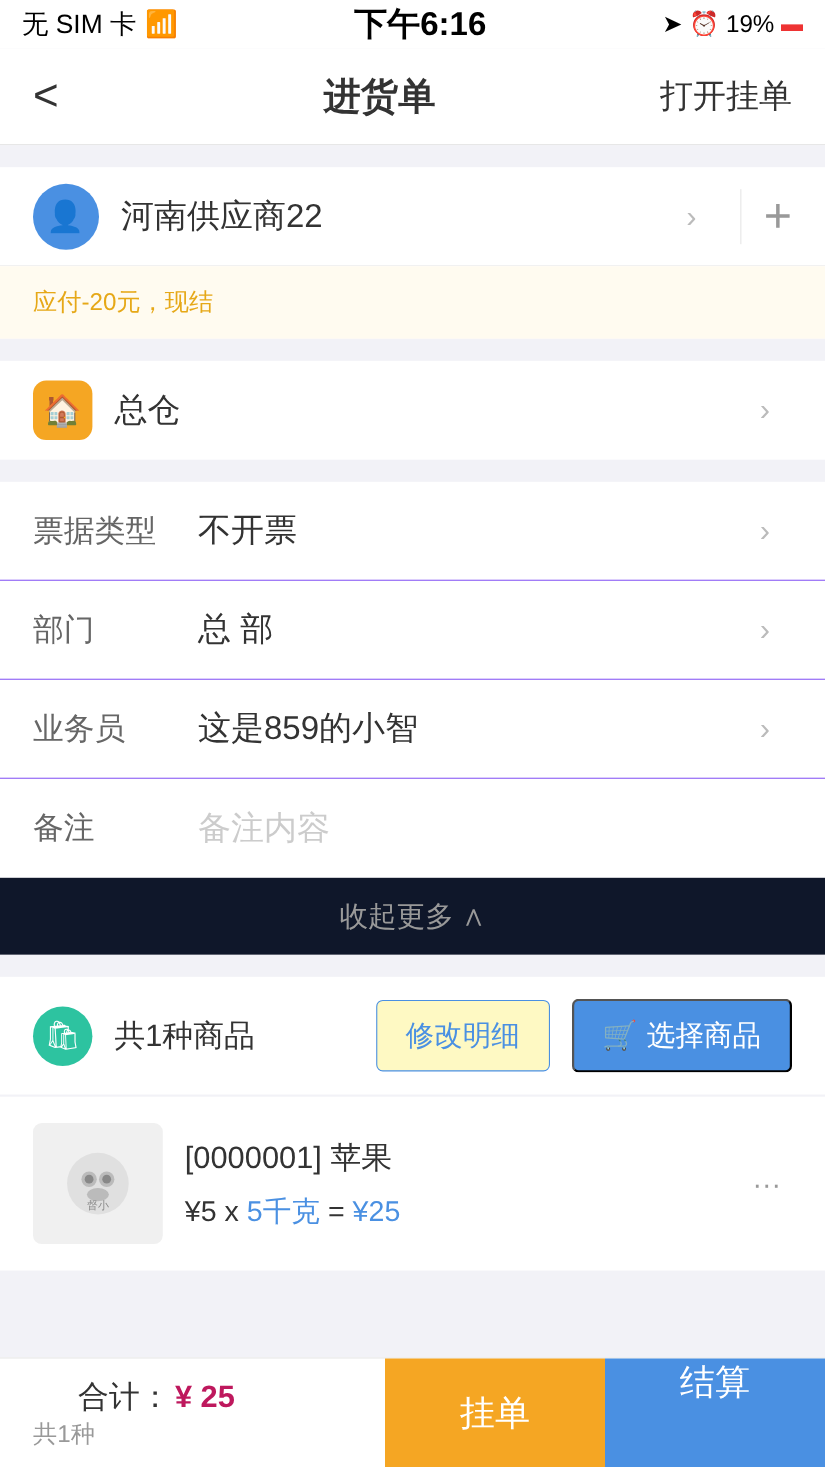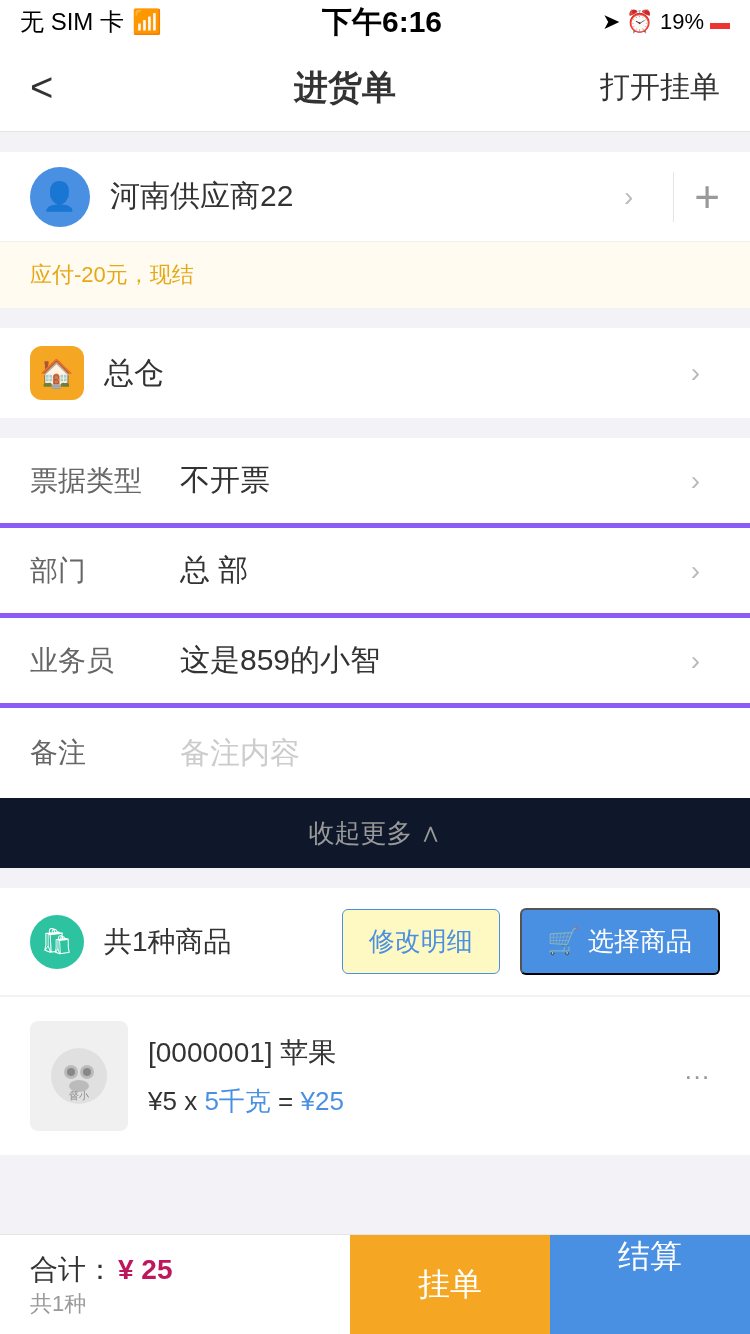--- a/index.html
+++ b/index.html
@@ -138,21 +138,21 @@
     }
     
     .form-section {
       background: #fff;
     }
     .form-row {
       display: flex;
       align-items: center;
       padding: 0 30px;
       height: 90px;
-      border-bottom: 5px solid #8b5cf6;
+      border-bottom: 1px solid #8b5cf6;
       cursor: pointer;
     }
     .form-row:last-child {
       border-bottom: none;
     }
     .form-label {
       font-size: 28px;
       color: #666;
       width: 120px;
       flex-shrink: 0;
@@ -223,21 +223,21 @@
     
     .product-item {
       background: #fff;
       margin-top: 2px;
       padding: 24px 30px;
       display: flex;
       align-items: center;
       gap: 20px;
     }
     .product-thumb {
-      width: 98px;
+      width: 118px;
       height: 110px;
       background: #f0f0f0;
       border-radius: 8px;
       display: flex;
       align-items: center;
       justify-content: center;
       flex-shrink: 0;
       color: #bbb;
       font-size: 22px;
     }
@@ -433,21 +433,21 @@
         <span> = </span>
         <span class="price-highlight">¥25</span>
       </div>
     </div>
     <div class="more-btn">···</div>
   </div>
 </div>
 
 <div class="bottom-bar">
   <div class="total-section">
-    <div style="display:flex;align-items:baseline;gap:4px;">
+    <div style="display:flex;align-items:baseline;gap:4px;margin-left:41px;">
       <span>合计：</span>
       <span class="total-amount">¥ 25</span>
     </div>
     <span class="total-count">共1种</span>
   </div>
   <div class="hang-btn">
     <span>挂单</span>
   </div>
   <div class="checkout-btn">
     <span>结算</span>

